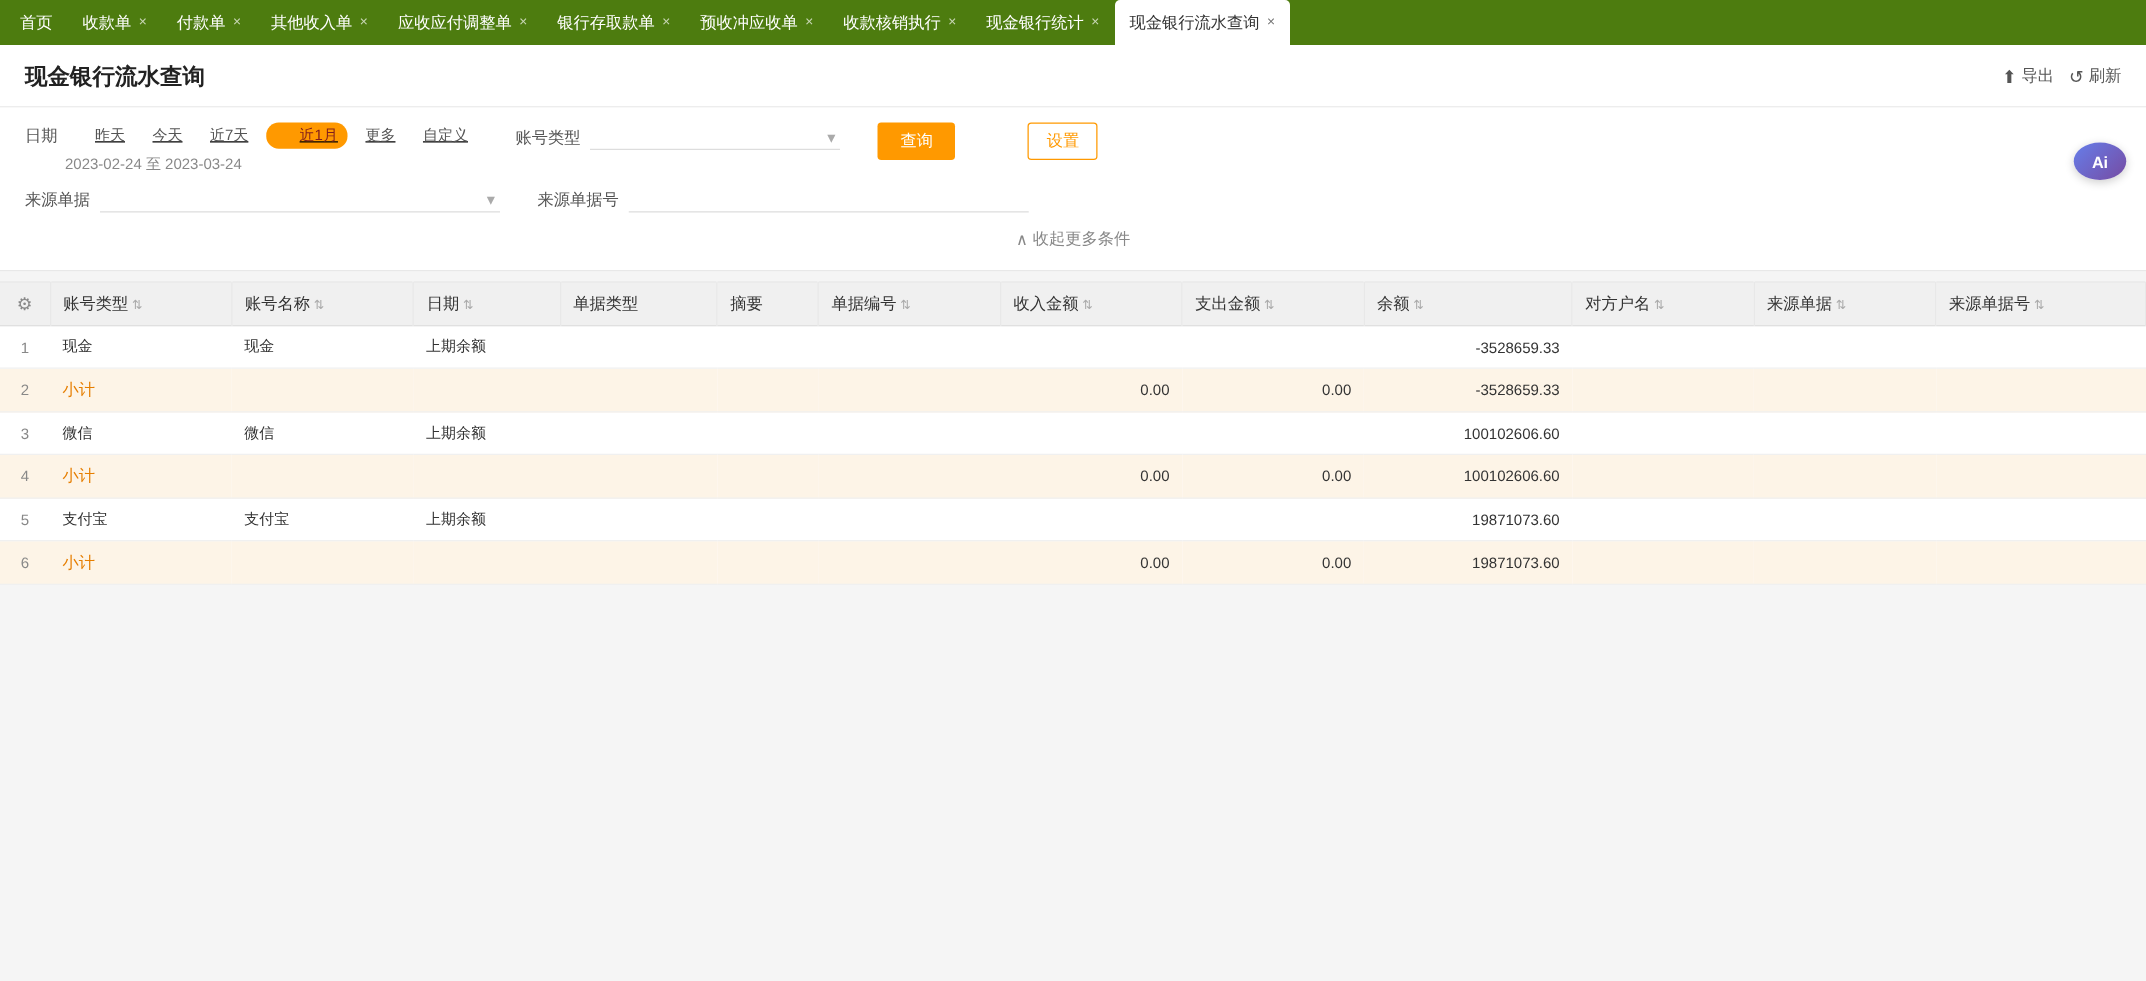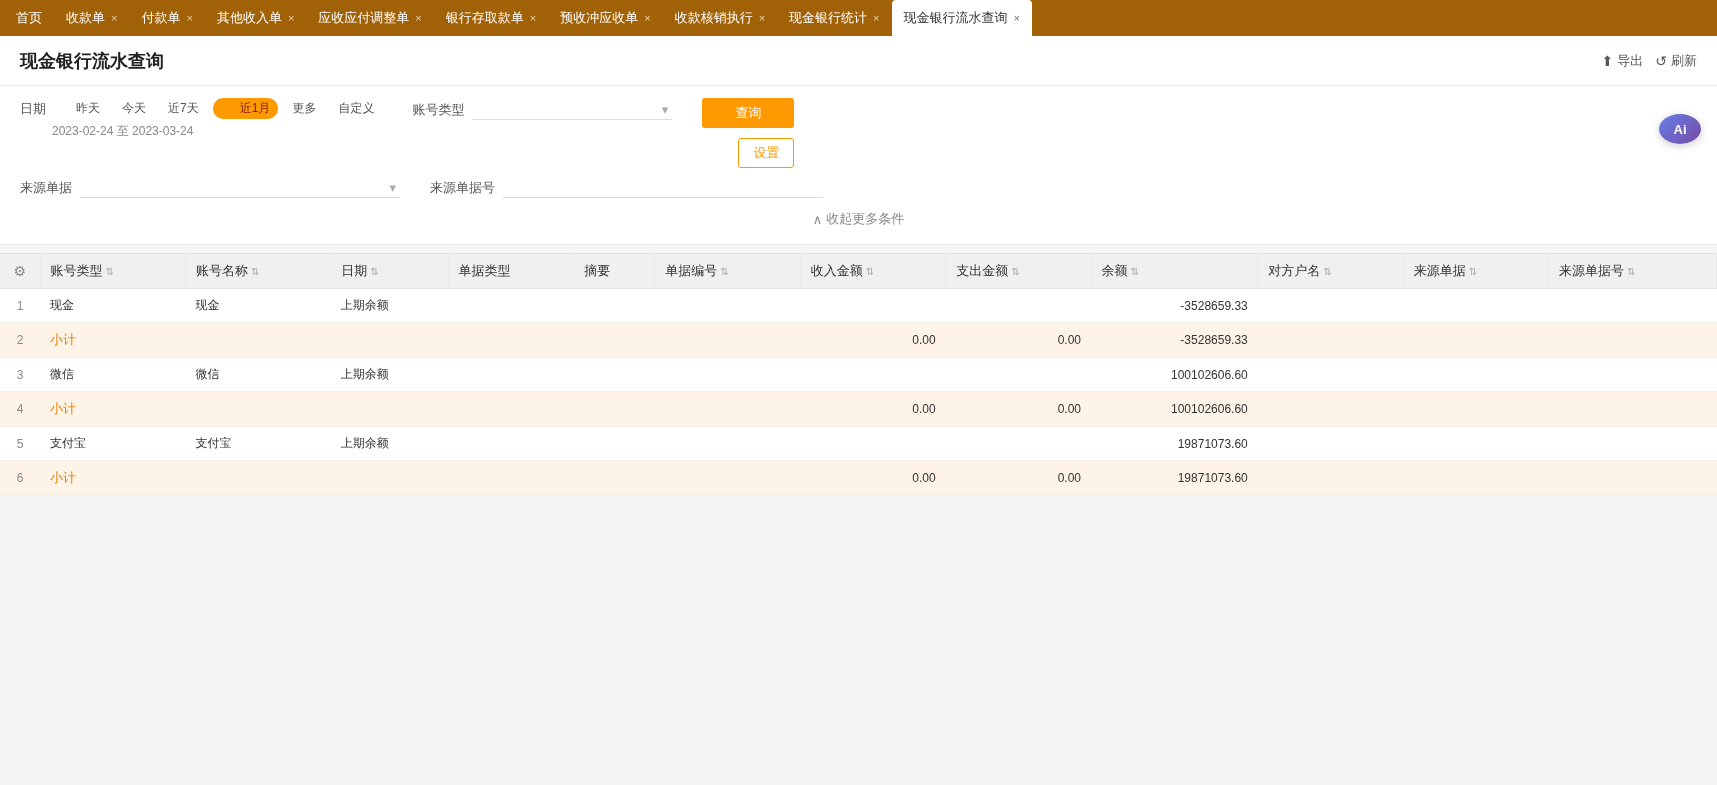--- a/index.html
+++ b/index.html
@@ -1,20 +1,20 @@
 <!DOCTYPE html>
 <html><head>
   <meta charset="utf-8">
   <style>
     * { box-sizing: border-box; margin: 0; padding: 0; font-family: 'Microsoft YaHei', Arial, sans-serif; font-size: 13px; }
     body { background: #f5f5f5; }
 
     
     .top-nav {
-      background: #a16207;
+      background: #4d7c0f;
       display: flex;
       align-items: flex-end;
       height: 36px;
       padding: 0 4px;
       overflow: hidden;
     }
     .nav-item {
       color: #fff;
       padding: 0 12px;
       height: 36px;
@@ -72,20 +72,21 @@
     }
     .filter-label {
       color: #555;
       min-width: 40px;
       white-space: nowrap;
     }
     .filter-date-options {
       display: flex;
       align-items: center;
       gap: 6px;
+      text-decoration: underline;
     }
     .date-opt {
       padding: 2px 8px;
       border-radius: 10px;
       cursor: pointer;
       color: #555;
       font-size: 12px;
     }
     .date-opt.active {
       background: #ff9900;
@@ -308,21 +309,21 @@
 
     <div style="display:flex; align-items:center; gap:8px; margin-top:2px;">
       <span class="filter-label">账号类型</span>
       <div class="filter-select" style="min-width:200px;">
         <span style="flex:1;color:#ccc;"></span>
         <span class="arrow">▾</span>
       </div>
     </div>
 
 
-    <div style="display:flex; flex-direction:column; gap:10px;justify-content:space-between;">
+    <div style="display:flex; flex-direction:row; gap:22px;justify-content:space-between;">
       <button class="btn-query">查询</button>
       <button class="btn-settings">设置</button>
     </div>
   </div>
 
   <div style="display:flex; gap:30px; align-items:center; margin-top:10px;">
     <div style="display:flex; align-items:center; gap:8px;">
       <span class="filter-label">来源单据</span>
       <div class="filter-select" style="min-width:320px;">
         <span style="flex:1;color:#ccc;"></span>

